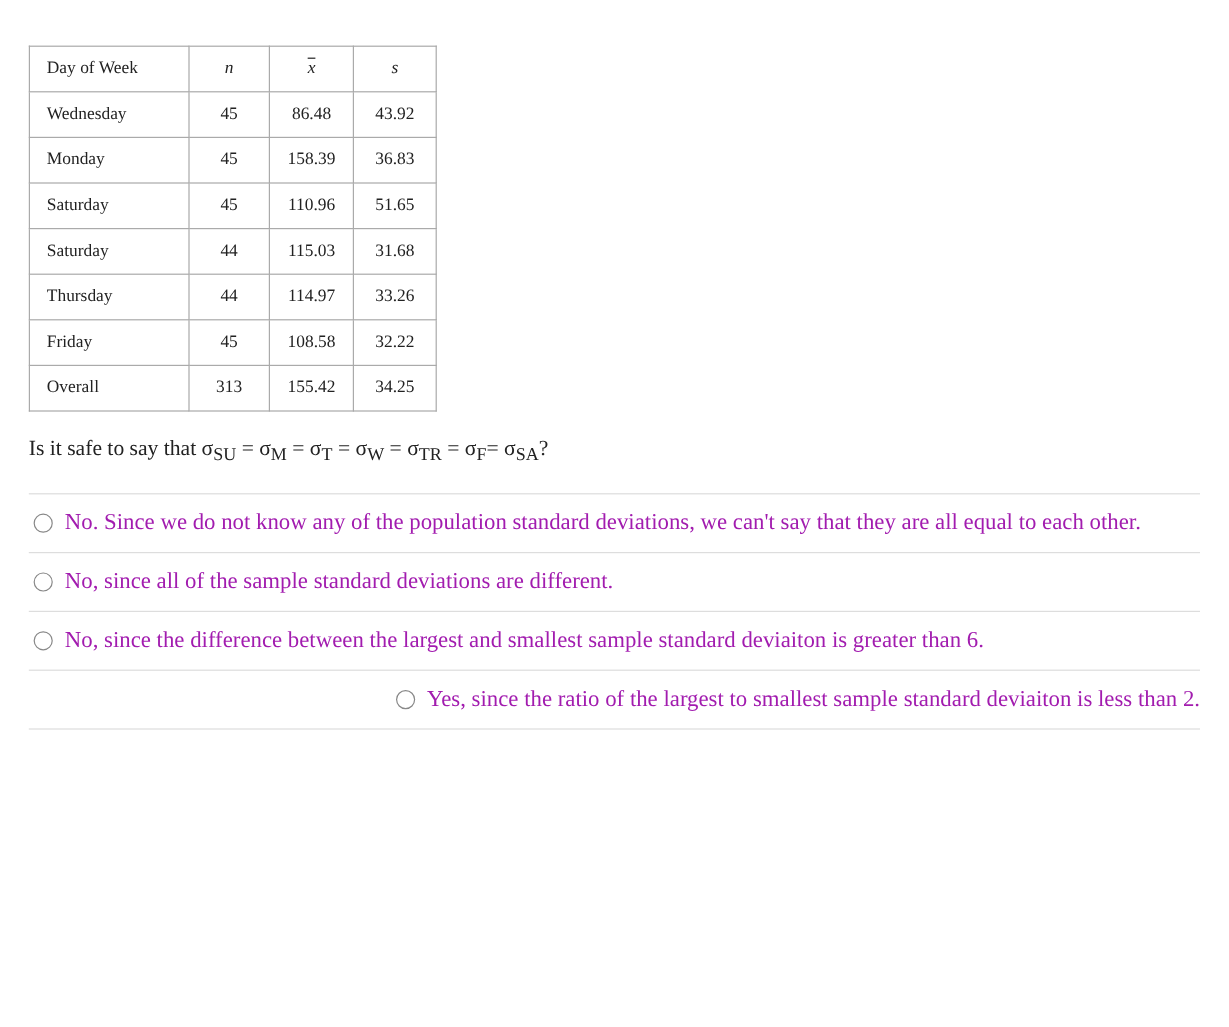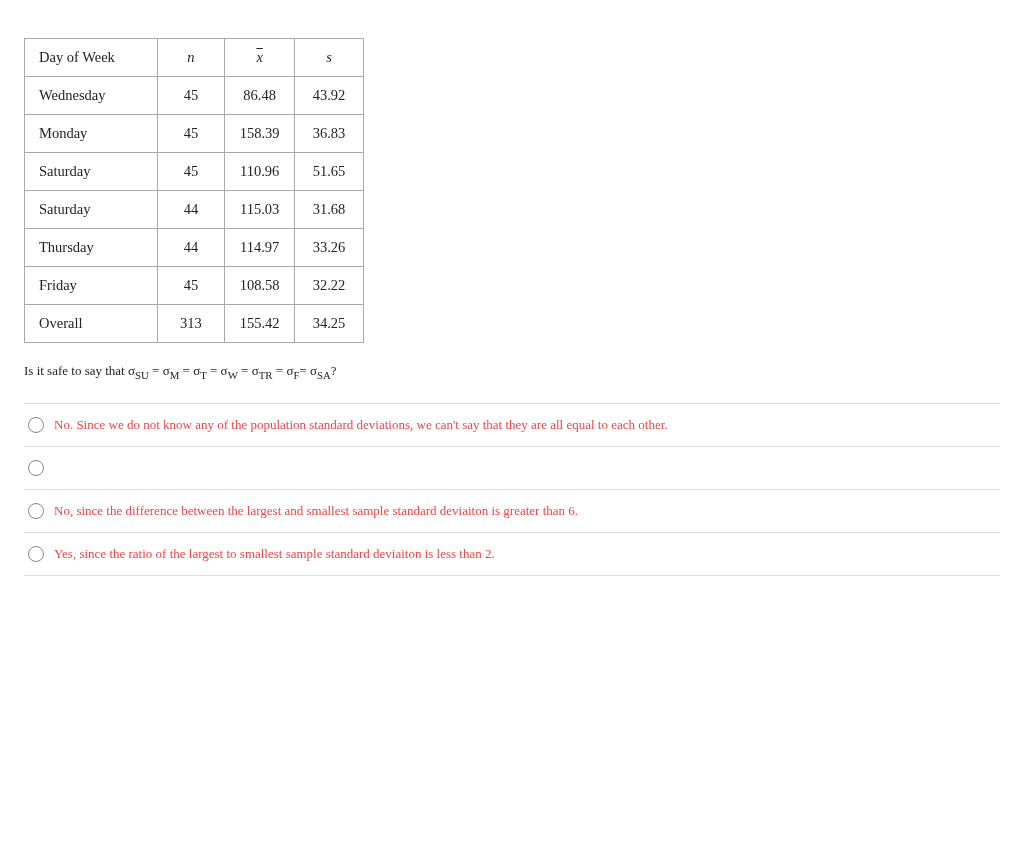--- a/index.html
+++ b/index.html
@@ -46,50 +46,51 @@
     .header-row td:first-child {
       font-style: normal;
       text-align: left;
     }
     .xbar-symbol {
       display: inline-block;
       text-decoration: overline;
       font-style: italic;
     }
     .question-text {
-      font-size: 13px;
+      font-size: 18px;
       margin-bottom: 22px;
       margin-top: 20px;
     }
     .options-section {
       display: flex;
       flex-direction: column;
       gap: 0;
     }
     .option-item {
       display: flex;
       align-items: center;
       padding: 13px 0 13px 4px;
       border-top: 1px solid #ddd;
       gap: 10px;
     }
     .option-item:last-child {
       border-bottom: 1px solid #ddd;
+      justify-content: flex-end;
     }
     .option-radio {
       width: 16px;
       height: 16px;
       border-radius: 50%;
       border: 1.5px solid #888;
       flex-shrink: 0;
       background: #fff;
     }
     .option-label {
-      font-size: 13px;
-      color: #ef4444;
+      font-size: 19px;
+      color: #a21caf;
     }
   </style>
 </head>
 <body>
 
 <p class="intro-text"></p>
 
 <table class="data-table" style="margin-top: 0px;">
   <tbody id="table-body">
   <tr class="header-row">
@@ -147,20 +148,21 @@
   Is it safe to say that σ<sub>SU</sub> = σ<sub>M</sub> = σ<sub>T</sub> = σ<sub>W</sub> = σ<sub>TR</sub> = σ<sub>F</sub>= σ<sub>SA</sub>?
 </p>
 
 <div class="options-section" id="options-container">
 <div class="option-item">
       <div class="option-radio"></div>
       <span class="option-label">No. Since we do not know any of the population standard deviations, we can't say that they are all equal to each other.</span>
     </div>
     <div class="option-item">
       <div class="option-radio"></div>
+      <span class="option-label">No, since all of the sample standard deviations are different.</span>
     </div>
     <div class="option-item">
       <div class="option-radio"></div>
       <span class="option-label">No, since the difference between the largest and smallest sample standard deviaiton is greater than 6.</span>
     </div>
     <div class="option-item">
       <div class="option-radio"></div>
       <span class="option-label">Yes, since the ratio of the largest to smallest sample standard deviaiton is less than 2.</span>
     </div>
   </div>

